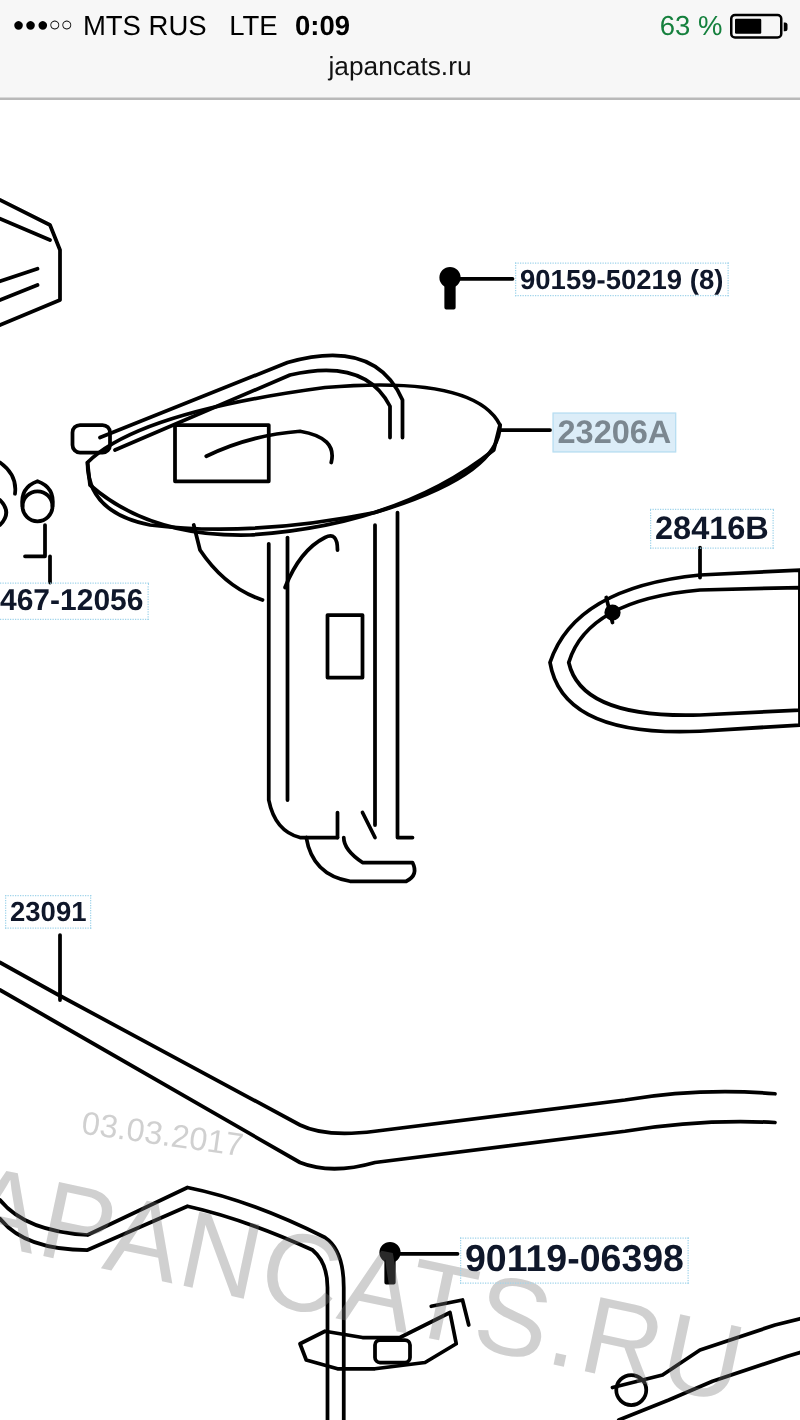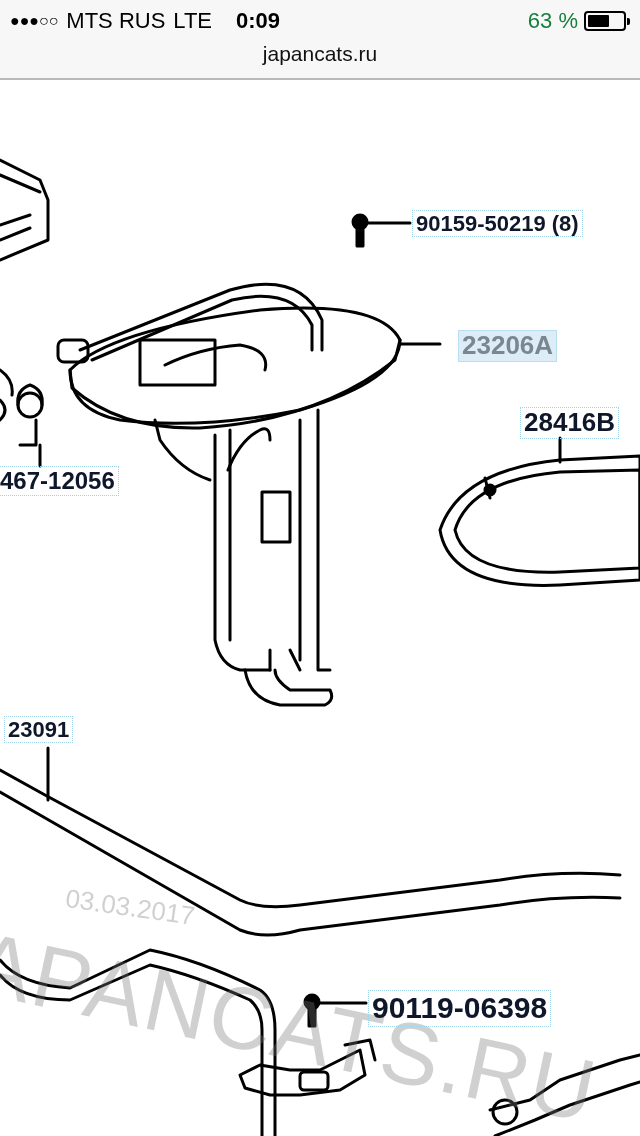--- a/index.html
+++ b/index.html
@@ -19,21 +19,21 @@
   .label.hl { background: #dcedf8; border: 1px solid #b9def2; color: #7b8790; }
   .wm { position: absolute; color: rgba(120,120,120,0.35); white-space: nowrap; pointer-events: none; font-family: "Liberation Sans", sans-serif; }
 </style>
 </head>
 <body>
 
 <div class="statusbar">
   <div class="sb-left">
     <span class="signal">●●●○○</span>
     <span>MTS RUS</span>
-    <span style="">LTE</span>
+    <span style="margin-left:10px">LTE</span>
   </div>
   <div class="sb-time">0:09</div>
   <div class="sb-right">
     <span>63 %</span>
     <span class="battery">
         <span class="fill" style="display:block;width:63%"></span>
       </span>
   </div>
   <div class="urlbar">japancats.ru</div>
 </div>
@@ -113,18 +113,18 @@
       <path d="M490 1110 L530 1100 L560 1080 L620 1060 L640 1055"></path>
       <path d="M495 1136 L535 1120 L570 1105 L630 1085 L640 1082"></path>
       <circle cx="505" cy="1112" r="12"></circle>
     </g>
   </svg>
 
   <div class="wm" style="left:65px;top:810px;font-size:26px;transform:rotate(8deg);">03.03.2017</div>
   <div class="wm" style="left:-60px;top:820px;font-size:88px;transform:rotate(12deg);transform-origin:left top;letter-spacing:2px;">JAPANCATS.RU</div>
 
   <div class="label" style="left:412px;top:128px;font-size:22px;">90159-50219 (8)</div>
-  <div class="label hl" style="left:442px;top:248px;font-size:26px;margin-left:16px;">23206A</div>
+  <div class="label hl" style="left:442px;top:248px;font-size:26px;">23206A</div>
   <div class="label" style="left:520px;top:325px;font-size:26px;">28416B</div>
   <div class="label" style="left:-4px;top:384px;font-size:24px;">467-12056</div>
   <div class="label" style="left:4px;top:634px;font-size:22px;">23091</div>
   <div class="label" style="left:368px;top:908px;font-size:30px;">90119-06398</div>
 </div>
 
 </body></html>

